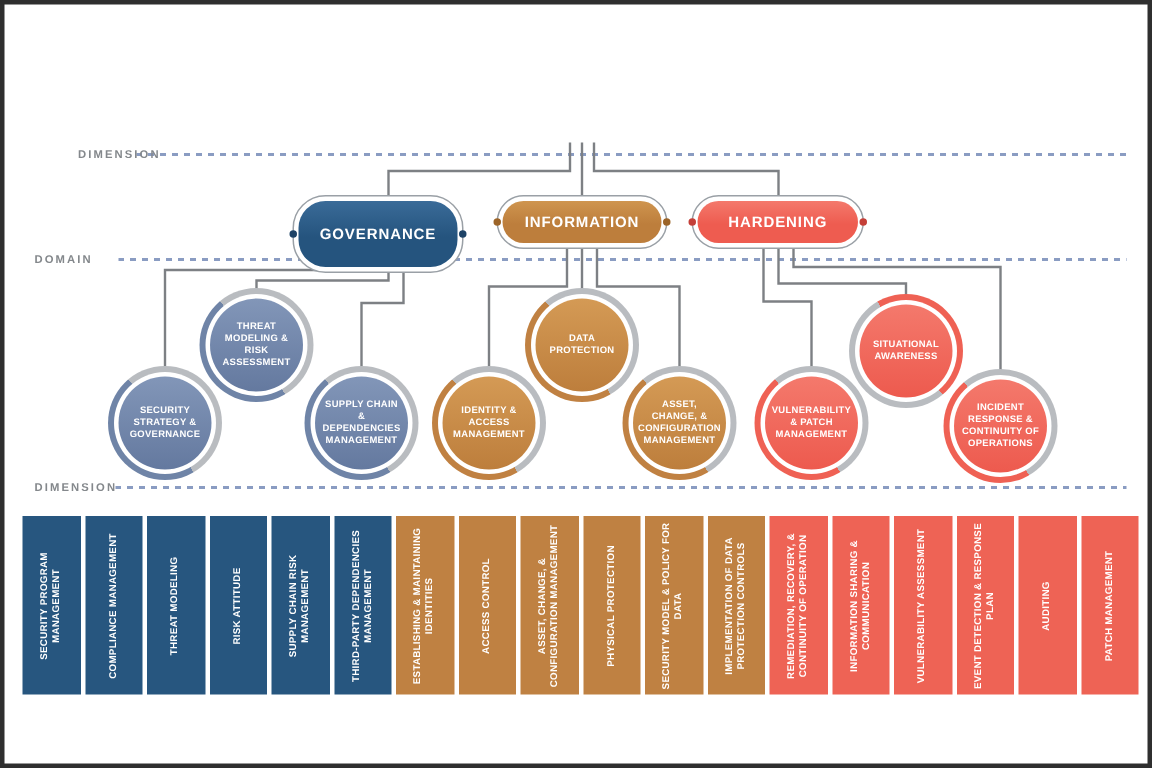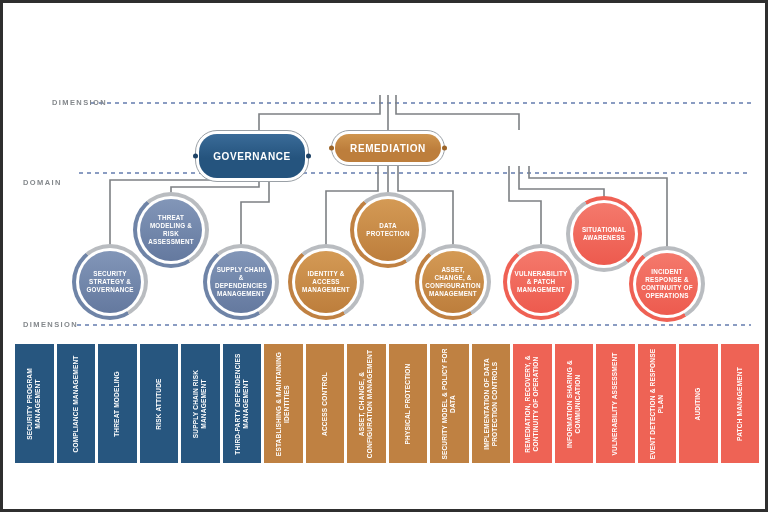--- a/index.html
+++ b/index.html
@@ -71,32 +71,35 @@
 
       <polyline points="506,163 506,198 538,198 538,242"></polyline>
       <polyline points="516,163 516,186 601,186 601,194"></polyline>
       <polyline points="526,163 526,175 664,175 664,244"></polyline>
     </g>
   </svg>
 
   <div class="axis-label" style="left:20px;top:95px;padding-left:29px;">DIMENSION</div>
   <div class="dashes" style="left:88px;top:99px;width:660px;"></div>
 
-  <div class="axis-label" style="left:20px;top:175px;">DOMAIN</div>
+  <div class="axis-label" style="left:20px;top:165px;">DOMAIN</div>
   <div class="dashes" style="left:76px;top:169px;width:672px;"></div>
 
   <div class="axis-label" style="left:20px;top:317px;">DIMENSION</div>
   <div class="dashes" style="left:74px;top:321px;width:674px;"></div>
 
 
   <div class="pill gov" style="left:192px;top:127px;width:114px;height:52px;">
     <div class="pill-inner">GOVERNANCE</div>
   </div>
   <div class="pill ena" style="left:328px;top:127px;width:114px;height:36px;">
-    <div class="pill-inner">REMEDIATION</div>
+    <div class="pill-inner">INFORMATION</div>
+  </div>
+  <div class="pill hard" style="left:458px;top:127px;width:115px;height:36px;">
+    <div class="pill-inner">HARDENING</div>
   </div>
 
   <div class="circle c-gov" style="left:130px;top:189px;">
     <div class="gap">
         <div class="core">THREAT MODELING &amp; RISK ASSESSMENT</div>
       </div>
   </div>
   <div class="circle c-gov" style="left:69px;top:241px;">
     <div class="gap">
         <div class="core">SECURITY STRATEGY &amp; GOVERNANCE</div>

